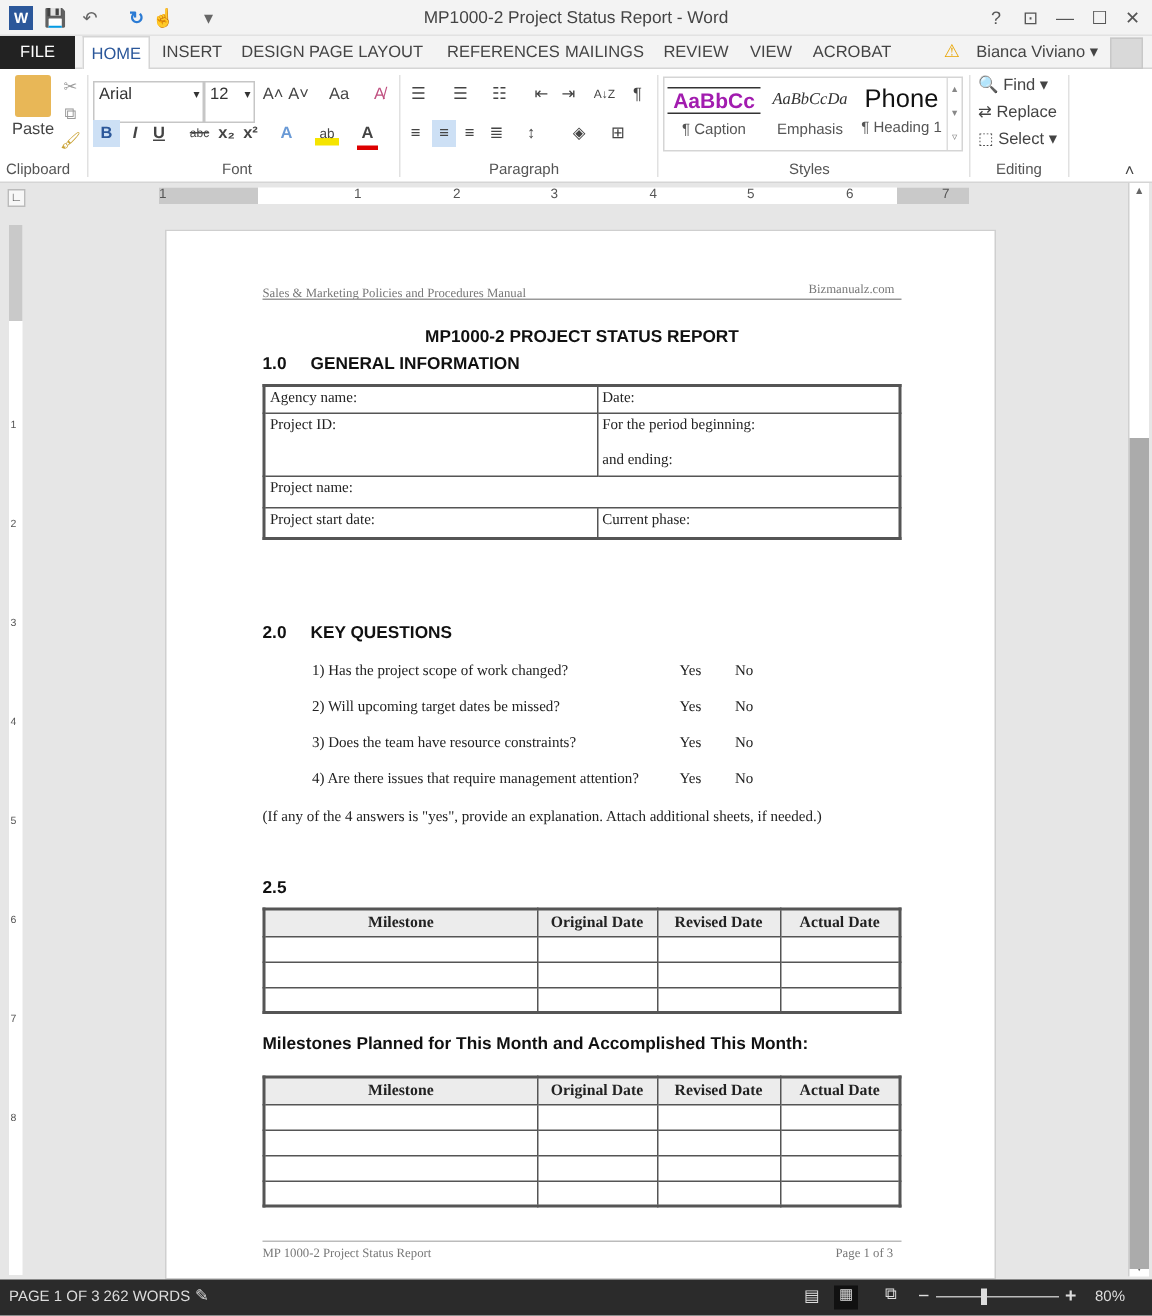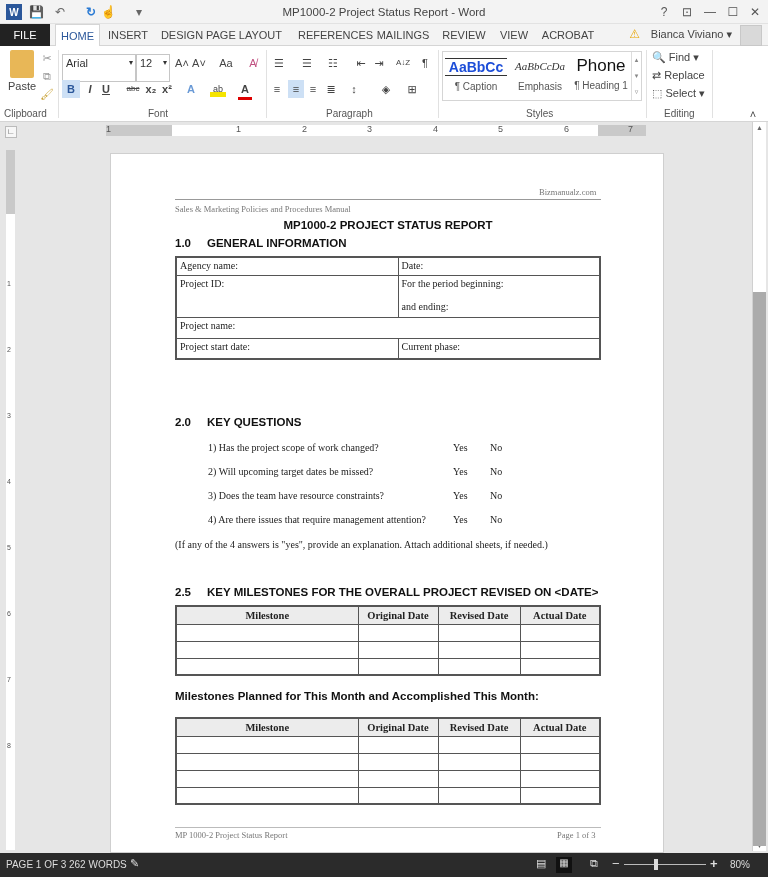--- a/index.html
+++ b/index.html
@@ -126,21 +126,21 @@
   <div class="ico" style="left:306px;top:35px;width:14px">≡</div>
   <div class="ico" style="left:324px;top:35px;width:14px">≣</div>
   <div class="ico" style="left:346px;top:35px;width:16px">↕</div>
   <div class="ico" style="left:378px;top:35px;width:16px">◈</div>
   <div class="ico" style="left:404px;top:35px;width:16px">⊞</div>
   <div class="grp-label" style="left:326px">Paragraph</div>
   <div class="sep" style="left:438px"></div>
 
   <div class="style-box">
     <div class="style-item" style="left:2px;top:6px;width:62px">
-      <div style="font-weight:bold;font-size:14px;color:#1d4ed8;border-top:1px solid #333;border-bottom:1px solid #333">AaBbCc</div>
+      <div style="font-weight:bold;font-size:14px;color:#a21caf;border-top:1px solid #333;border-bottom:1px solid #333">AaBbCc</div>
       <div style="font-size:10px;color:#555;margin-top:5px">¶ Caption</div>
     </div>
     <div class="style-item" style="left:66px;top:8px;width:62px">
       <div style="font-family:'Liberation Serif',serif;font-style:italic;font-size:11px;color:#333">AaBbCcDa</div>
       <div style="font-size:10px;color:#555;margin-top:9px">Emphasis</div>
     </div>
     <div class="style-item" style="left:128px;top:4px;width:60px">
       <div style="font-size:17px;color:#111">Phone</div>
       <div style="font-size:10px;color:#555;margin-top:4px">¶ Heading 1</div>
     </div>
@@ -177,21 +177,21 @@
   <span class="vnum" style="top:196px">2</span>
   <span class="vnum" style="top:262px">3</span>
   <span class="vnum" style="top:328px">4</span>
   <span class="vnum" style="top:394px">5</span>
   <span class="vnum" style="top:460px">6</span>
   <span class="vnum" style="top:526px">7</span>
   <span class="vnum" style="top:592px">8</span>
 </div>
 
 <div id="page" class="abs doc">
-  <div class="q" style="left:64px;top:50px;font-size:8.5px;color:#777">Sales &amp; Marketing Policies and Procedures Manual</div>
+  <div class="q" style="left:64px;top:36px;font-size:8.5px;color:#777">Sales &amp; Marketing Policies and Procedures Manual</div>
   <div class="q" style="left:428px;top:33px;font-size:8.5px;color:#777">Bizmanualz.com</div>
   <div class="hdr-line" style="top:45px"></div>
 
   <div class="h" style="left:0;width:554px;text-align:center;top:65px">MP1000-2 PROJECT STATUS REPORT</div>
   <div class="h" style="left:64px;top:83px">1.0</div>
   <div class="h" style="left:96px;top:83px">GENERAL INFORMATION</div>
 
   <table class="form" style="left:64px;top:102px;width:426px">
     <tbody>
         <tr style="height:18px">
@@ -226,21 +226,20 @@
   <div class="q" style="left:379px;top:312px">No</div>
   <div class="q" style="left:97px;top:336px">3) Does the team have resource constraints?</div>
   <div class="q" style="left:342px;top:336px">Yes</div>
   <div class="q" style="left:379px;top:336px">No</div>
   <div class="q" style="left:97px;top:360px">4) Are there issues that require management attention?</div>
   <div class="q" style="left:342px;top:360px">Yes</div>
   <div class="q" style="left:379px;top:360px">No</div>
   <div class="q" style="left:64px;top:385px">(If any of the 4 answers is "yes", provide an explanation. Attach additional sheets, if needed.)</div>
 
   <div class="h" style="left:64px;top:432px">2.5</div>
-  <div class="h" style="left:96px;top:432px">KEY MILESTONES FOR THE OVERALL PROJECT REVISED ON &lt;DATE&gt;</div>
 
   <table class="ms" style="top:451px">
     <tbody>
         <tr>
           <th style="width:182px">Milestone</th>
           <th style="width:80px">Original Date</th>
           <th style="width:82px">Revised Date</th>
           <th>Actual Date</th>
         </tr>
     <tr>

